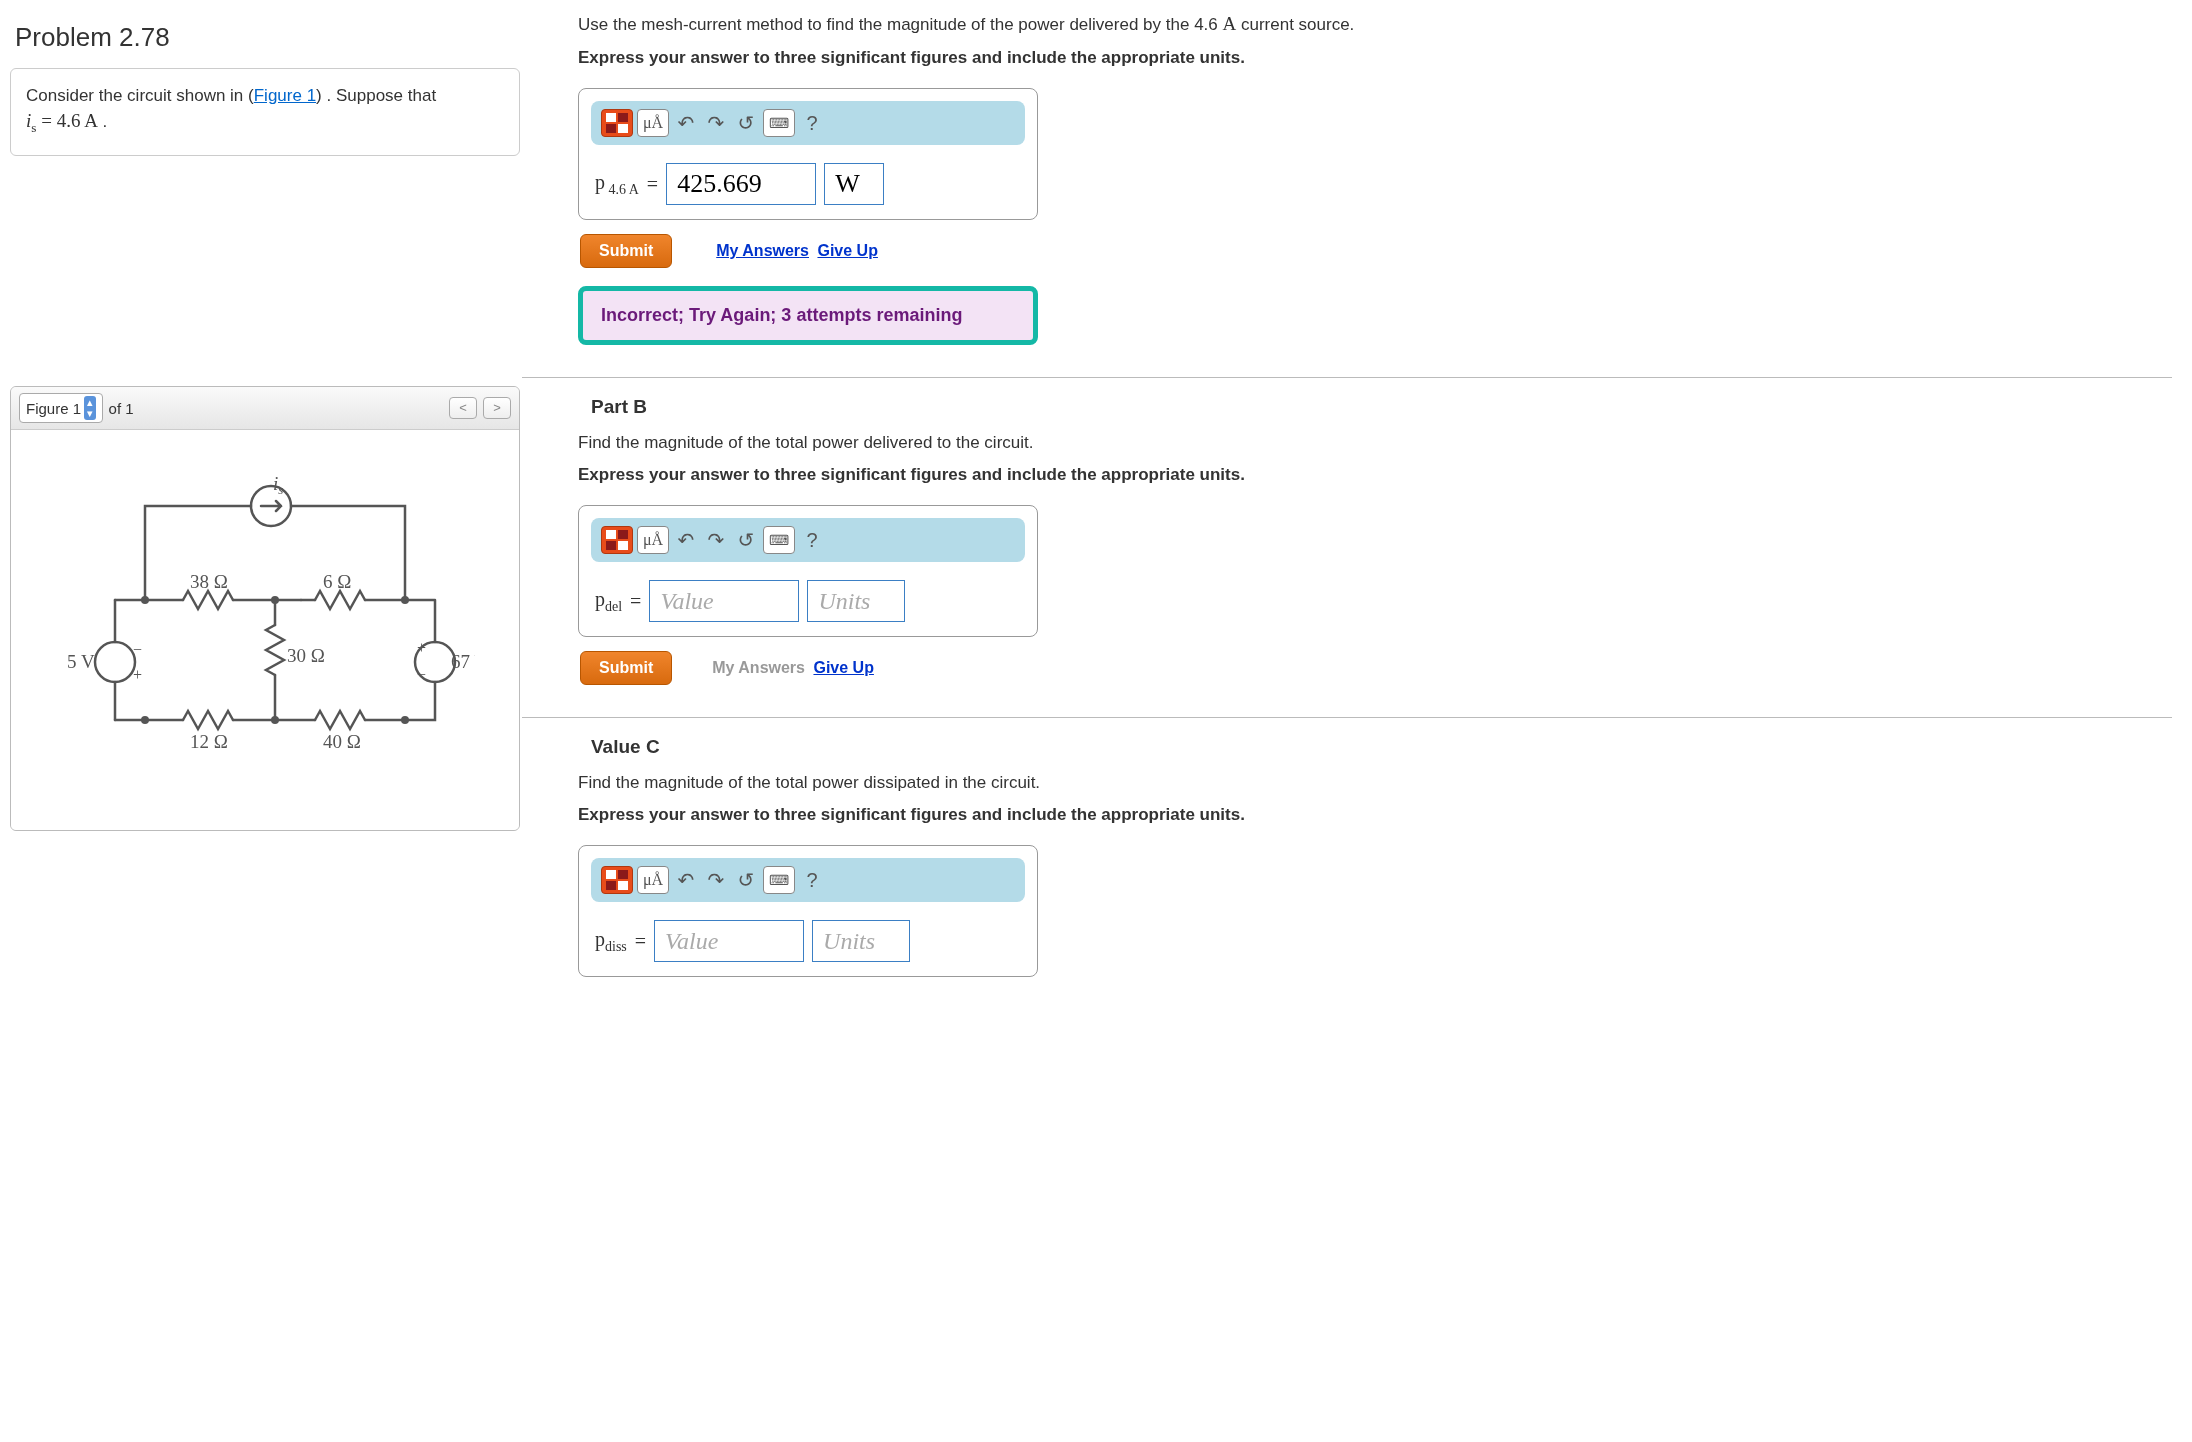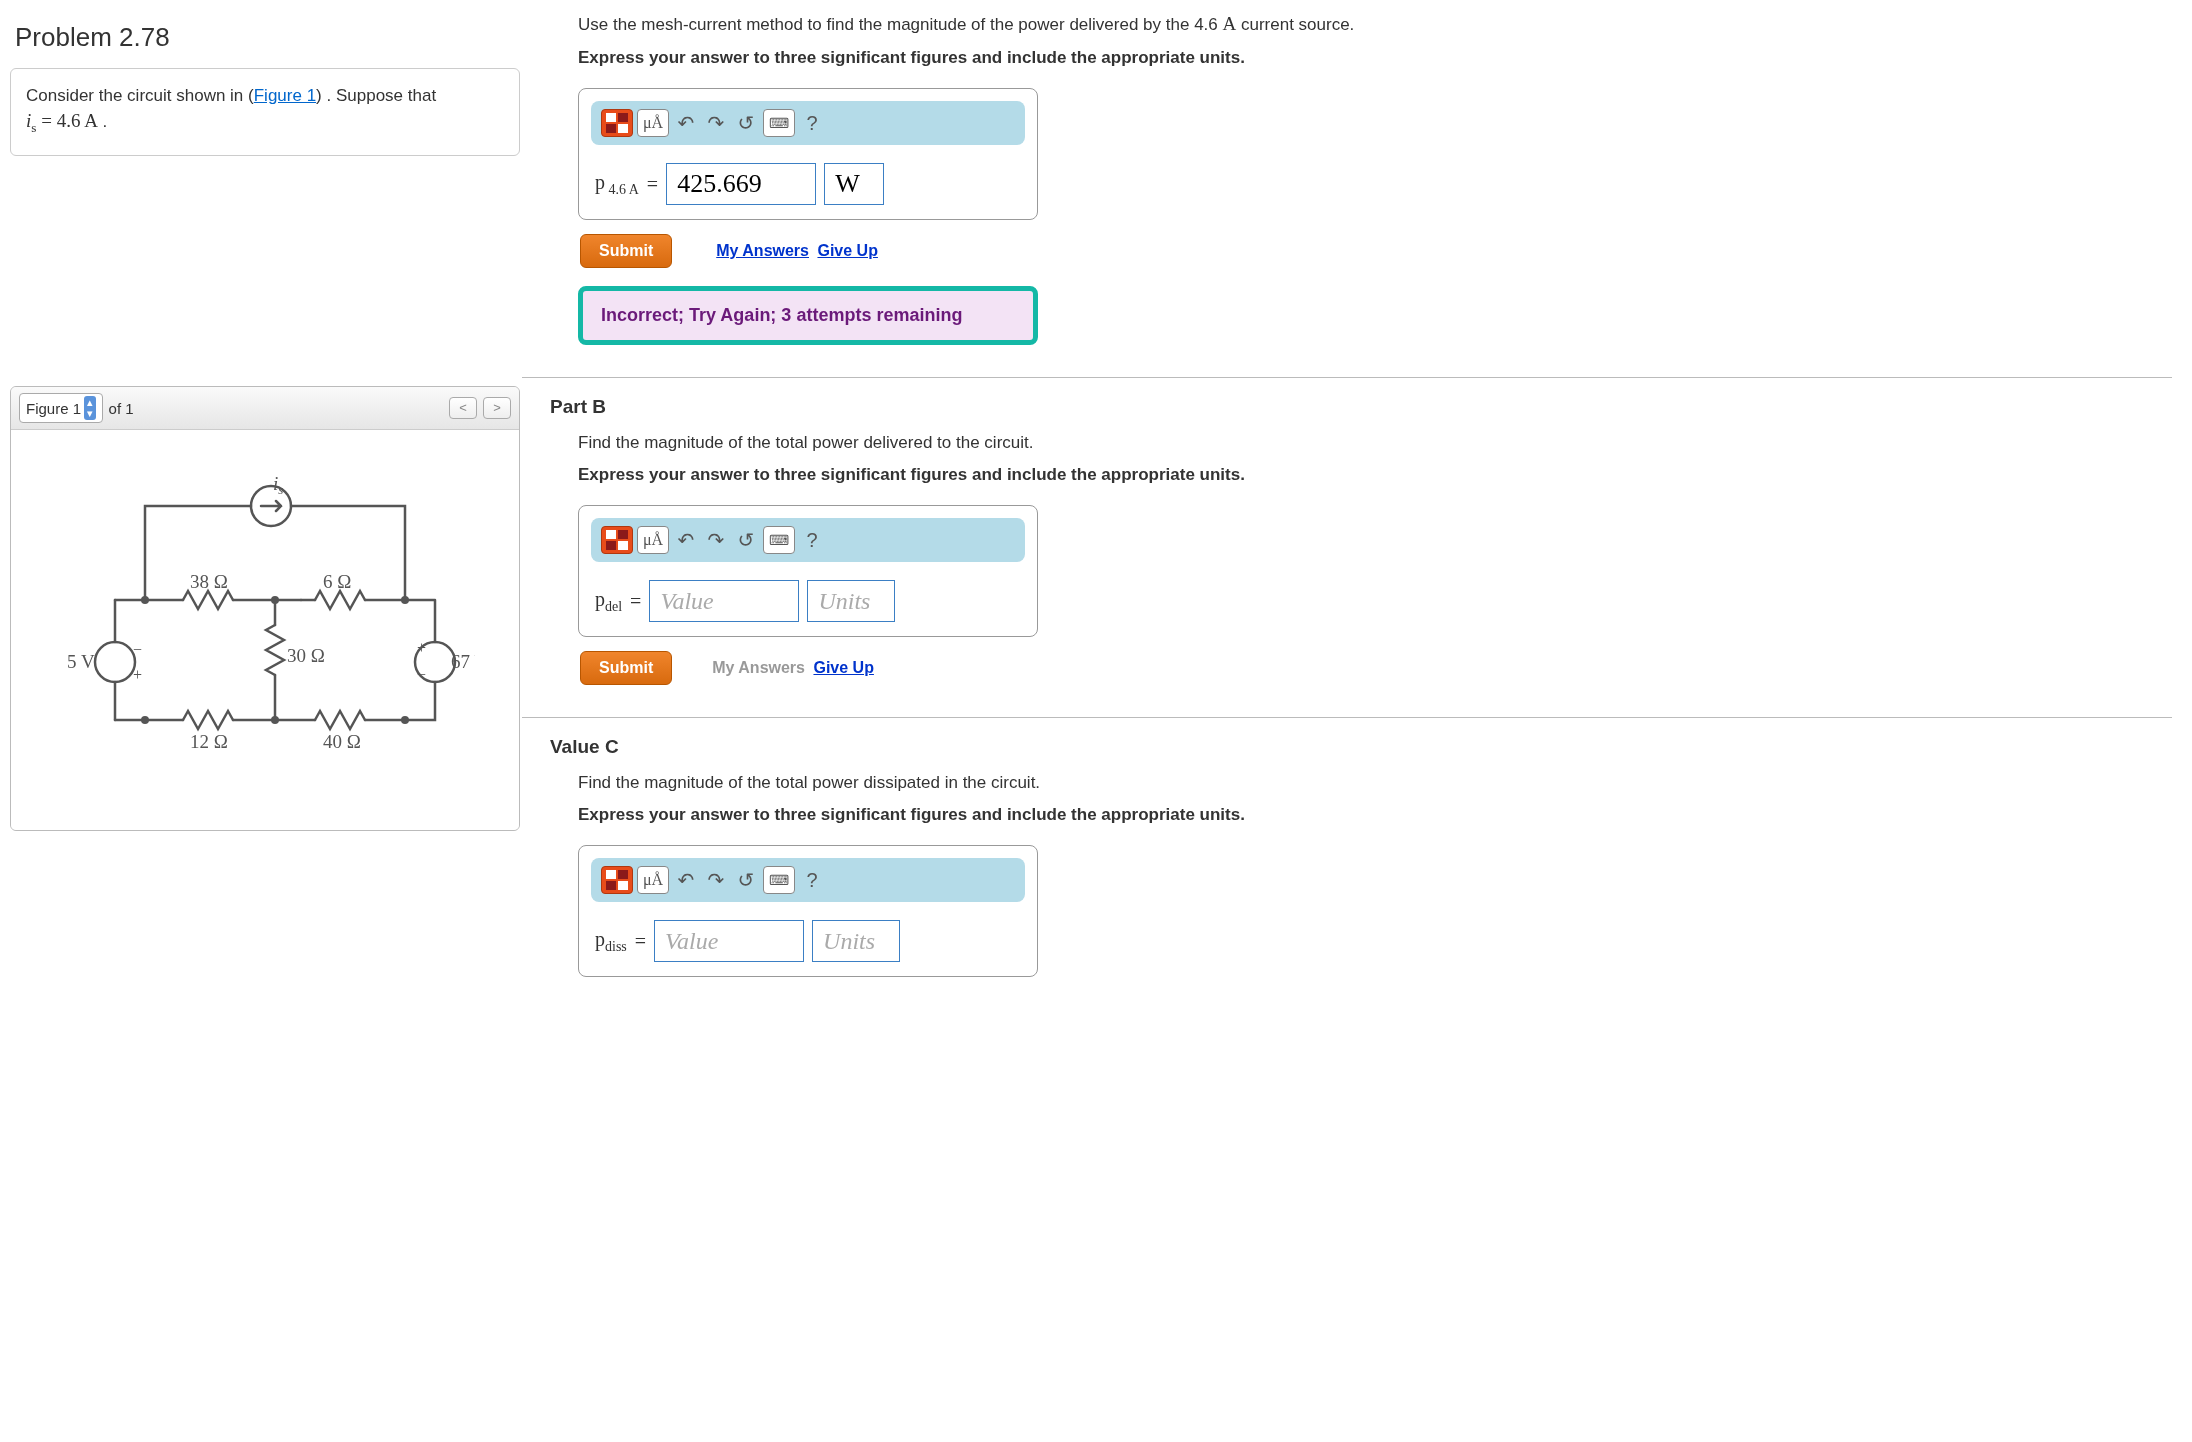--- a/index.html
+++ b/index.html
@@ -138,21 +138,21 @@
   }
   .answer-row .label { }
   .val-input, .unit-input {
     border:1px solid #3b7fc4;
     height: 42px;
     padding: 4px 10px;
     font-size: 26px;
     font-family:"Times New Roman", serif;
   }
   .val-input { width: 150px; }
-  .unit-input { width: 88px; }
+  .unit-input { width: 98px; }
   .val-input::placeholder, .unit-input::placeholder {
     color:#aaa; font-style:italic; font-size:24px;
   }
   .submit-row {
     display:flex;
     align-items:center;
     gap: 40px;
     margin-top: 14px;
     margin-left: 2px;
   }
@@ -184,20 +184,21 @@
     margin: 32px 0 18px 0;
     border:none;
     border-top:1px solid #bbb;
     margin-left:-28px;
     width: calc(100% + 28px);
   }
   .part-title {
     font-size:19px;
     font-weight:bold;
     margin-bottom: 12px;
+    margin-left: 41px;
   }
   .part-block { margin-left: 28px; }
   .template-icon {
     display:grid;
     grid-template-columns: 10px 10px;
     grid-template-rows: 9px 9px;
     gap:2px;
   }
   .template-icon span {
     background:#fff;

